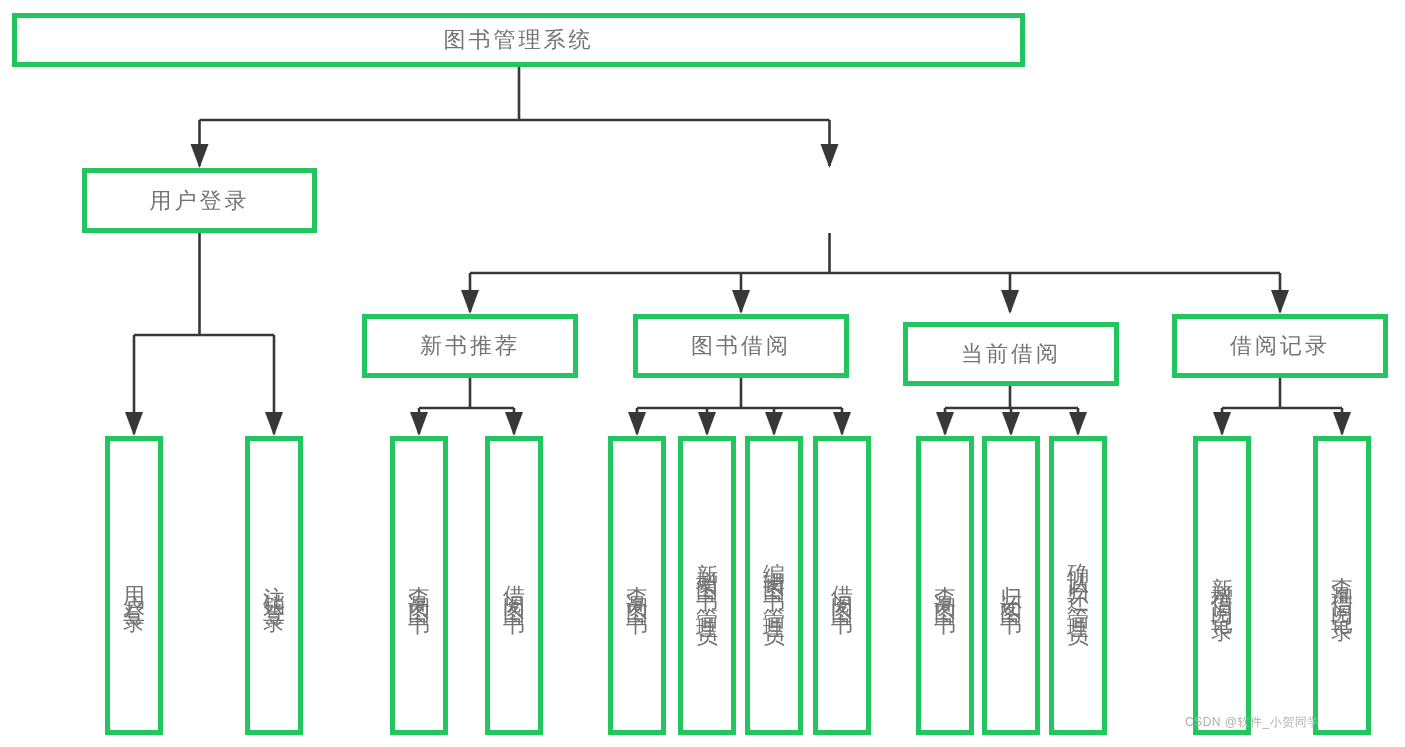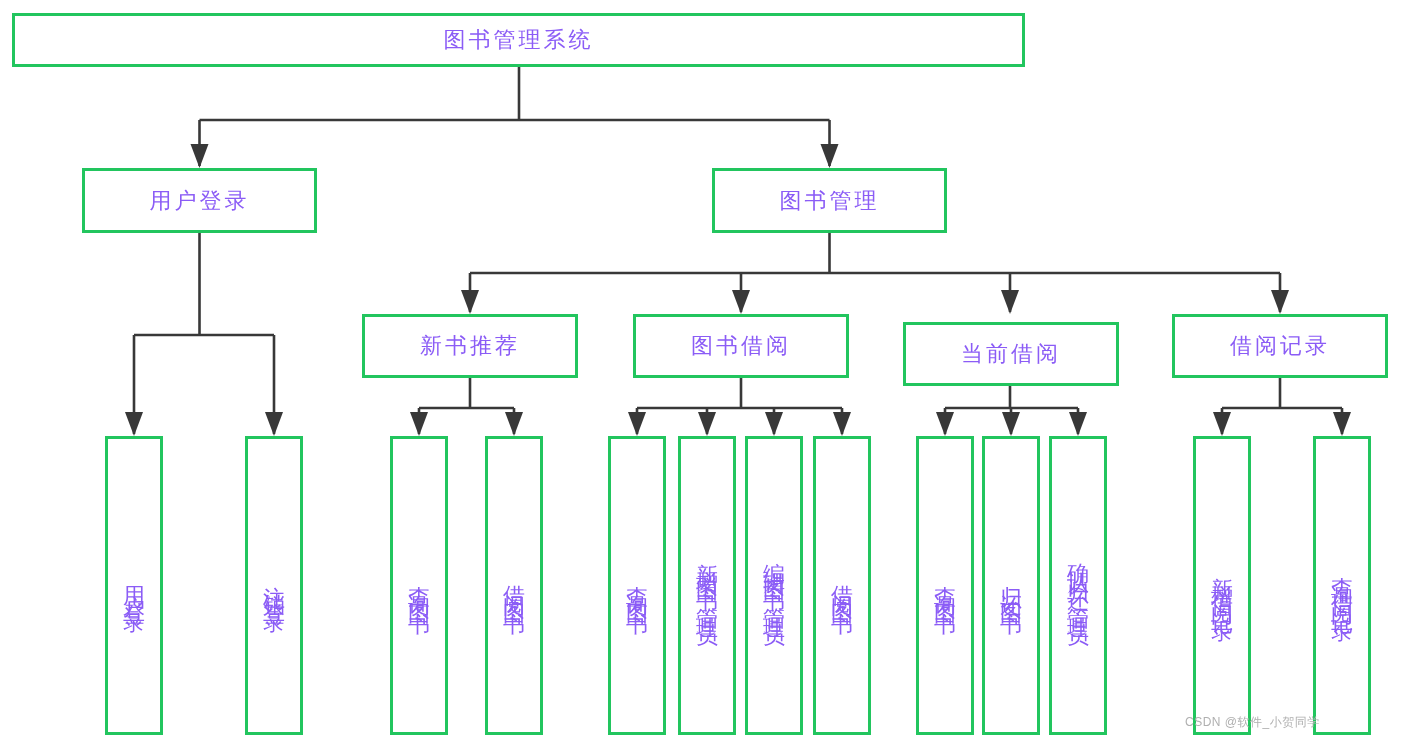--- a/index.html
+++ b/index.html
@@ -19,25 +19,25 @@
     position: absolute;
     left: 0;
     top: 0;
     width: 1405px;
     height: 747px;
   }
   .node {
     position: absolute;
     box-sizing: border-box;
     background: #ffffff;
-    border: 3px solid #22c55e;
+    border: 5px solid #22c55e;
     display: flex;
     align-items: center;
     justify-content: center;
-    color: #8b5cf6;
+    color: #737373;
     text-align: center;
   }
   .hbox {
     font-size: 22px;
     letter-spacing: 3px;
     white-space: nowrap;
   }
   .vbox {
     writing-mode: vertical-rl;
     text-orientation: mixed;
@@ -125,21 +125,20 @@
       <use href="#arr" transform="translate(1011,436)"></use>
       <use href="#arr" transform="translate(1078,436)"></use>
       <use href="#arr" transform="translate(1222,436)"></use>
       <use href="#arr" transform="translate(1342,436)"></use>
     </g>
   </svg>
 
   <div class="node hbox" style="left:12px; top:13px; width:1013px; height:54px;">图书管理系统</div>
 
   <div class="node hbox" style="left:82px; top:168px; width:235px; height:65px;">用户登录</div>
-  <div class="node hbox" style="left:712px; top:168px; width:235px; height:65px;">图书管理</div>
 
   <div class="node hbox" style="left:362px; top:314px; width:216px; height:64px;">新书推荐</div>
   <div class="node hbox" style="left:633px; top:314px; width:216px; height:64px;">图书借阅</div>
   <div class="node hbox" style="left:903px; top:314px; width:216px; height:64px;margin-top:8px;">当前借阅</div>
   <div class="node hbox" style="left:1172px; top:314px; width:216px; height:64px;">借阅记录</div>
 
   <div class="node vbox" style="left:105px; top:436px; width:58px; height:299px;">用户登录</div>
   <div class="node vbox" style="left:245px; top:436px; width:58px; height:299px;">注销登录</div>
 
   <div class="node vbox" style="left:390px; top:436px; width:58px; height:299px;">查询图书</div>

